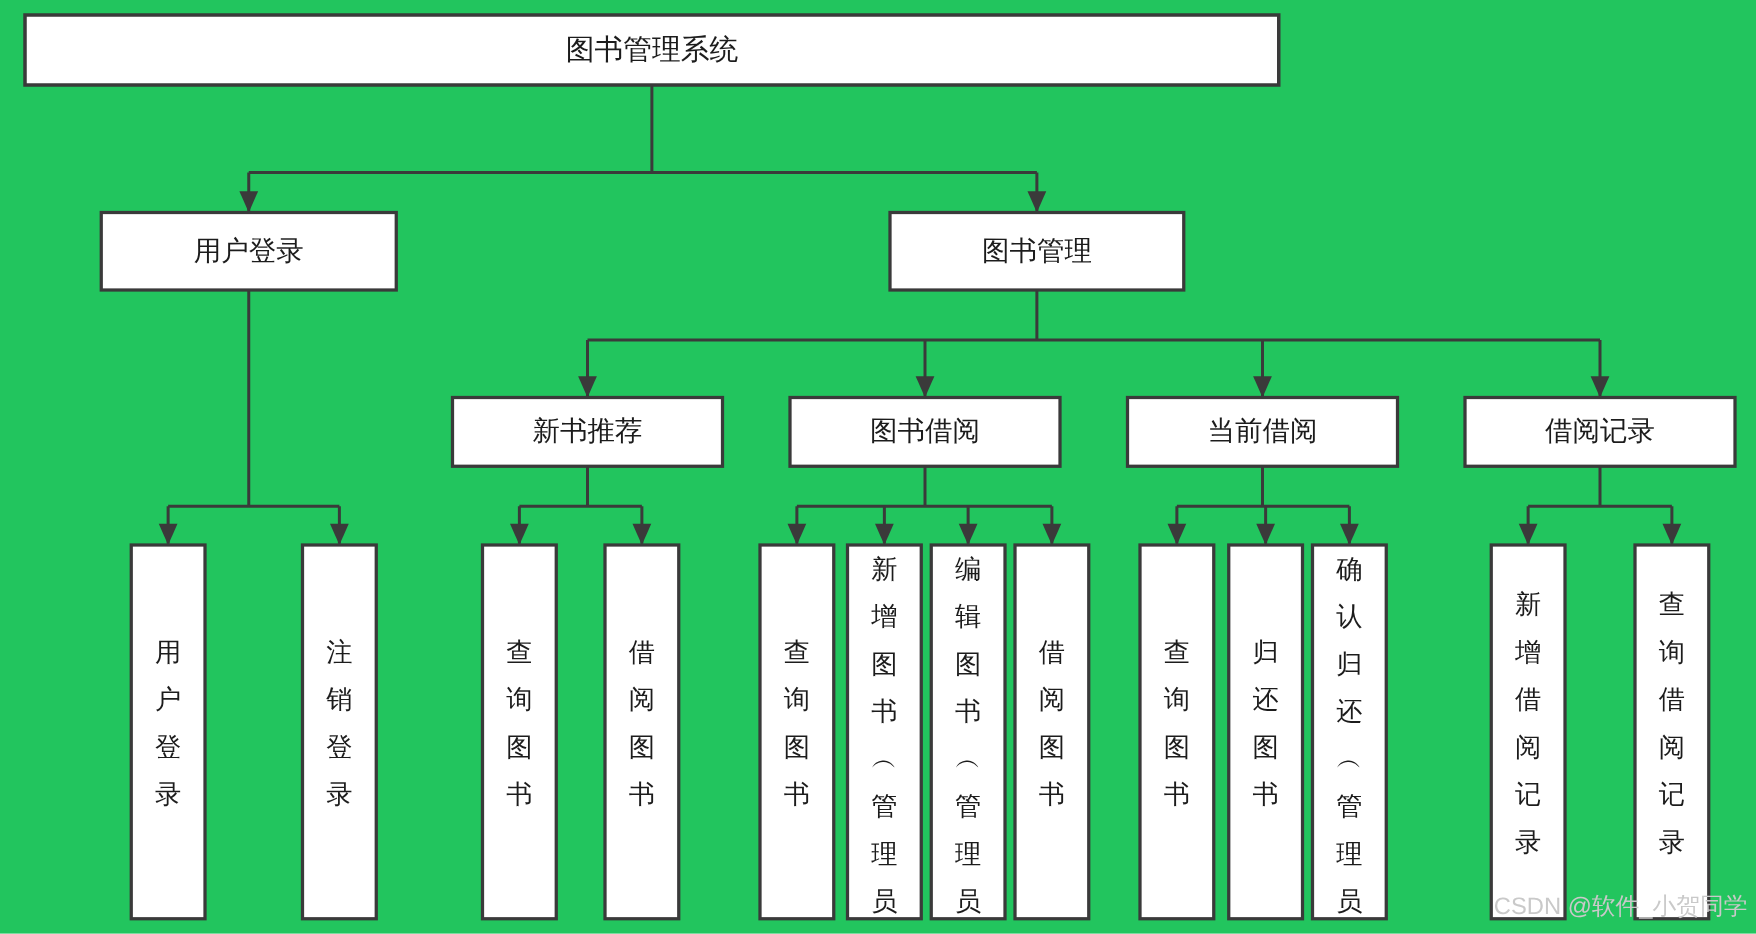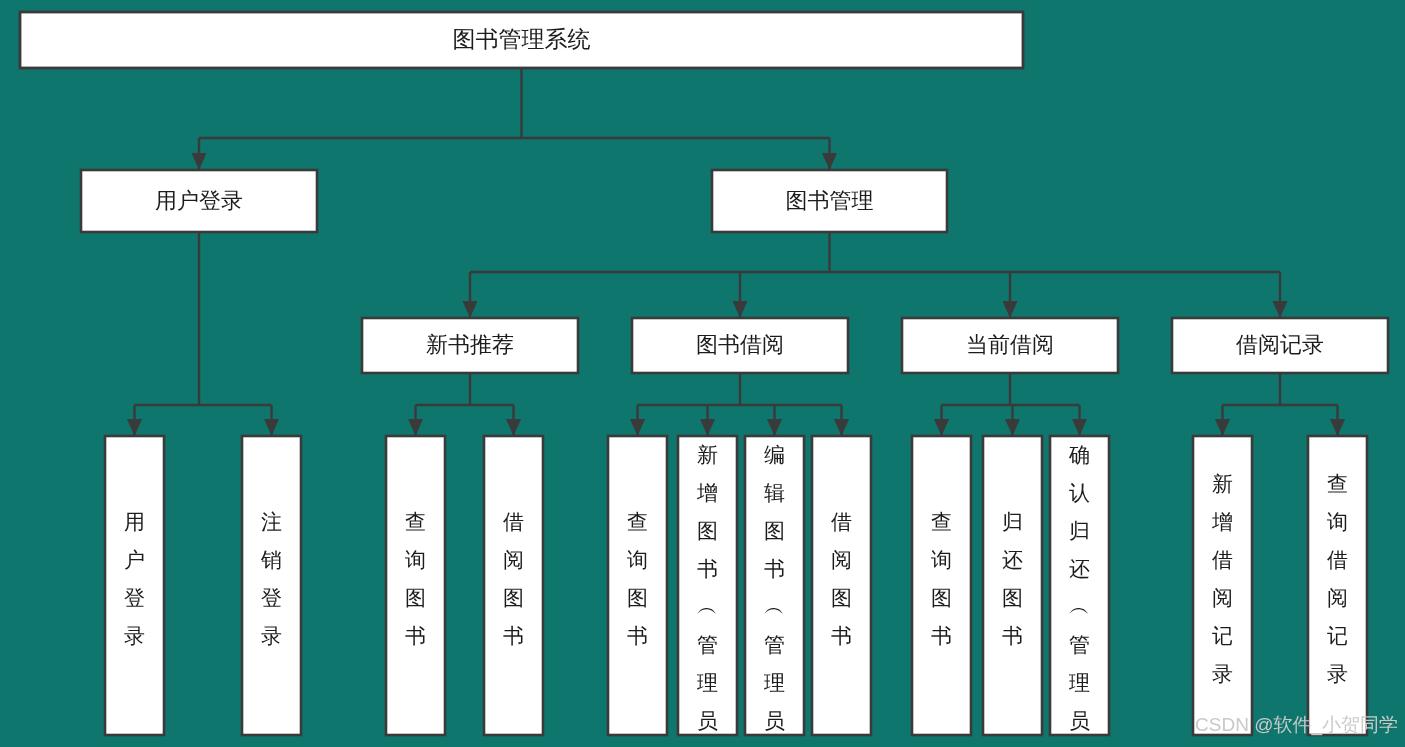--- a/index.html
+++ b/index.html
@@ -8,21 +8,21 @@
     padding: 0;
     background: #ffffff;
   }
   body {
     font-family: "Liberation Sans", "DejaVu Sans", sans-serif;
   }
   #diagram-root {
     position: relative;
     width: 1405px;
     height: 747px;
-    background: #0f766e;
+    background: #22c55e;
     overflow: hidden;
   }
   svg.diagram-canvas {
     position: absolute;
     top: 0;
     left: 0;
     width: 1405px;
     height: 747px;
     display: block;
   }

